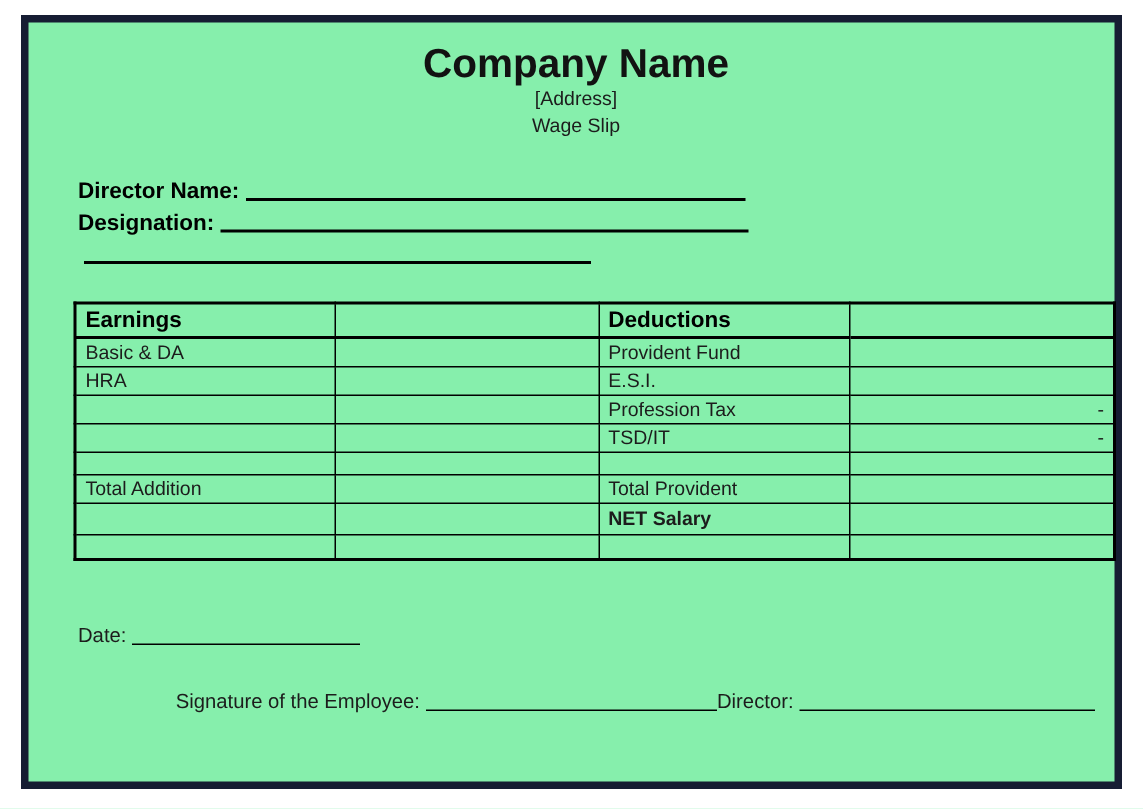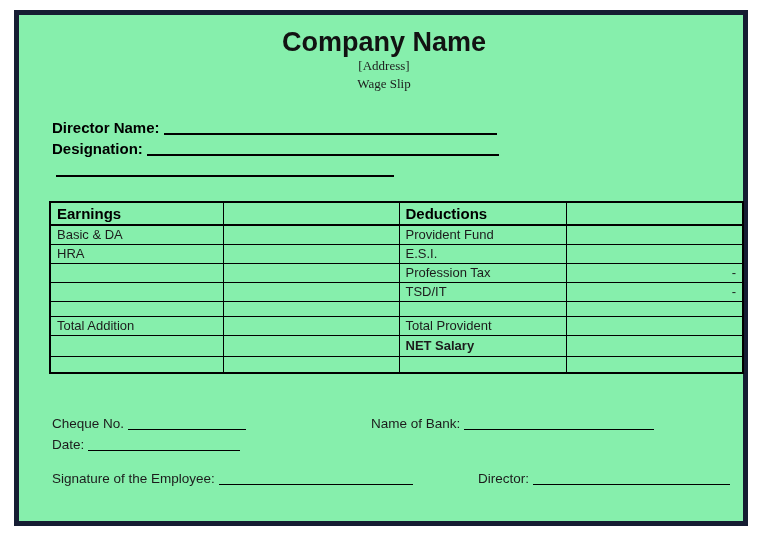--- a/index.html
+++ b/index.html
@@ -24,21 +24,20 @@
     font-size: 27px;
     font-weight: bold;
     letter-spacing: 0px;
     line-height: 30px;
     color: #121212;
   }
   .address-line, .doc-subtitle {
     font-size: 13px;
     line-height: 18px;
     color: #1c1c1c;
-    font-family: Liberation Serif, serif;
   }
   
   .info-block { margin: 24px 0 0 18px; }
   .info-row { line-height: 21px; font-size: 15px; font-weight: bold; white-space: nowrap; }
   .fill-line {
     display: inline-block;
     border-bottom: 2px solid #000;
     height: 13px;
     vertical-align: -2px;
     margin-left: 4px;
@@ -75,21 +74,21 @@
   tr.net   { height: 21px; }
   tr.last  { height: 17px; }
   td.amount { text-align: right; }
   td.net-cell { font-size: 15px; font-weight: bold; color: #000; }
   
   .footer-block { margin: 39px 0 0 18px; font-size: 13.5px; color: #1c1c1c; }
   .footer-row { line-height: 21px; white-space: nowrap; display: flex; }
   .footer-row .left-slot  { width: 319px; flex: none; }
   .footer-row .left-slot-wide { width: 426px; flex: none; }
   .footer-block .fill-line { border-bottom: 1.5px solid #000; height: 12px; }
-  .sig-row { margin-top: 13px; }
+  .sig-row { margin-top: 23px; text-align: right; }
   .w-cheque { width: 118px; }
   .w-bank   { width: 190px; }
   .w-date   { width: 152px; }
   .w-sig    { width: 194px; }
   .w-dir    { width: 197px; }
 </style>
 </head>
 <body>
 
 <div class="page">
@@ -172,28 +171,20 @@
         <td></td>
         <td class="amount"></td>
         <td></td>
         <td class="amount"></td>
       </tr>
     </tbody>
   </table>
 
   <div class="footer-block">
     <div class="footer-row">
-      <span class="left-slot">
-        <span>Cheque No.</span><span class="fill-line w-cheque"></span>
-      </span>
-      <span>
-        <span>Name of Bank:</span><span class="fill-line w-bank"></span>
-      </span>
-    </div>
-    <div class="footer-row">
       <span>
         <span>Date:</span><span class="fill-line w-date"></span>
       </span>
     </div>
     <div class="footer-row sig-row">
       <span class="left-slot-wide">
         <span>Signature of the Employee:</span><span class="fill-line w-sig"></span>
       </span>
       <span>
         <span>Director:</span><span class="fill-line w-dir"></span>

